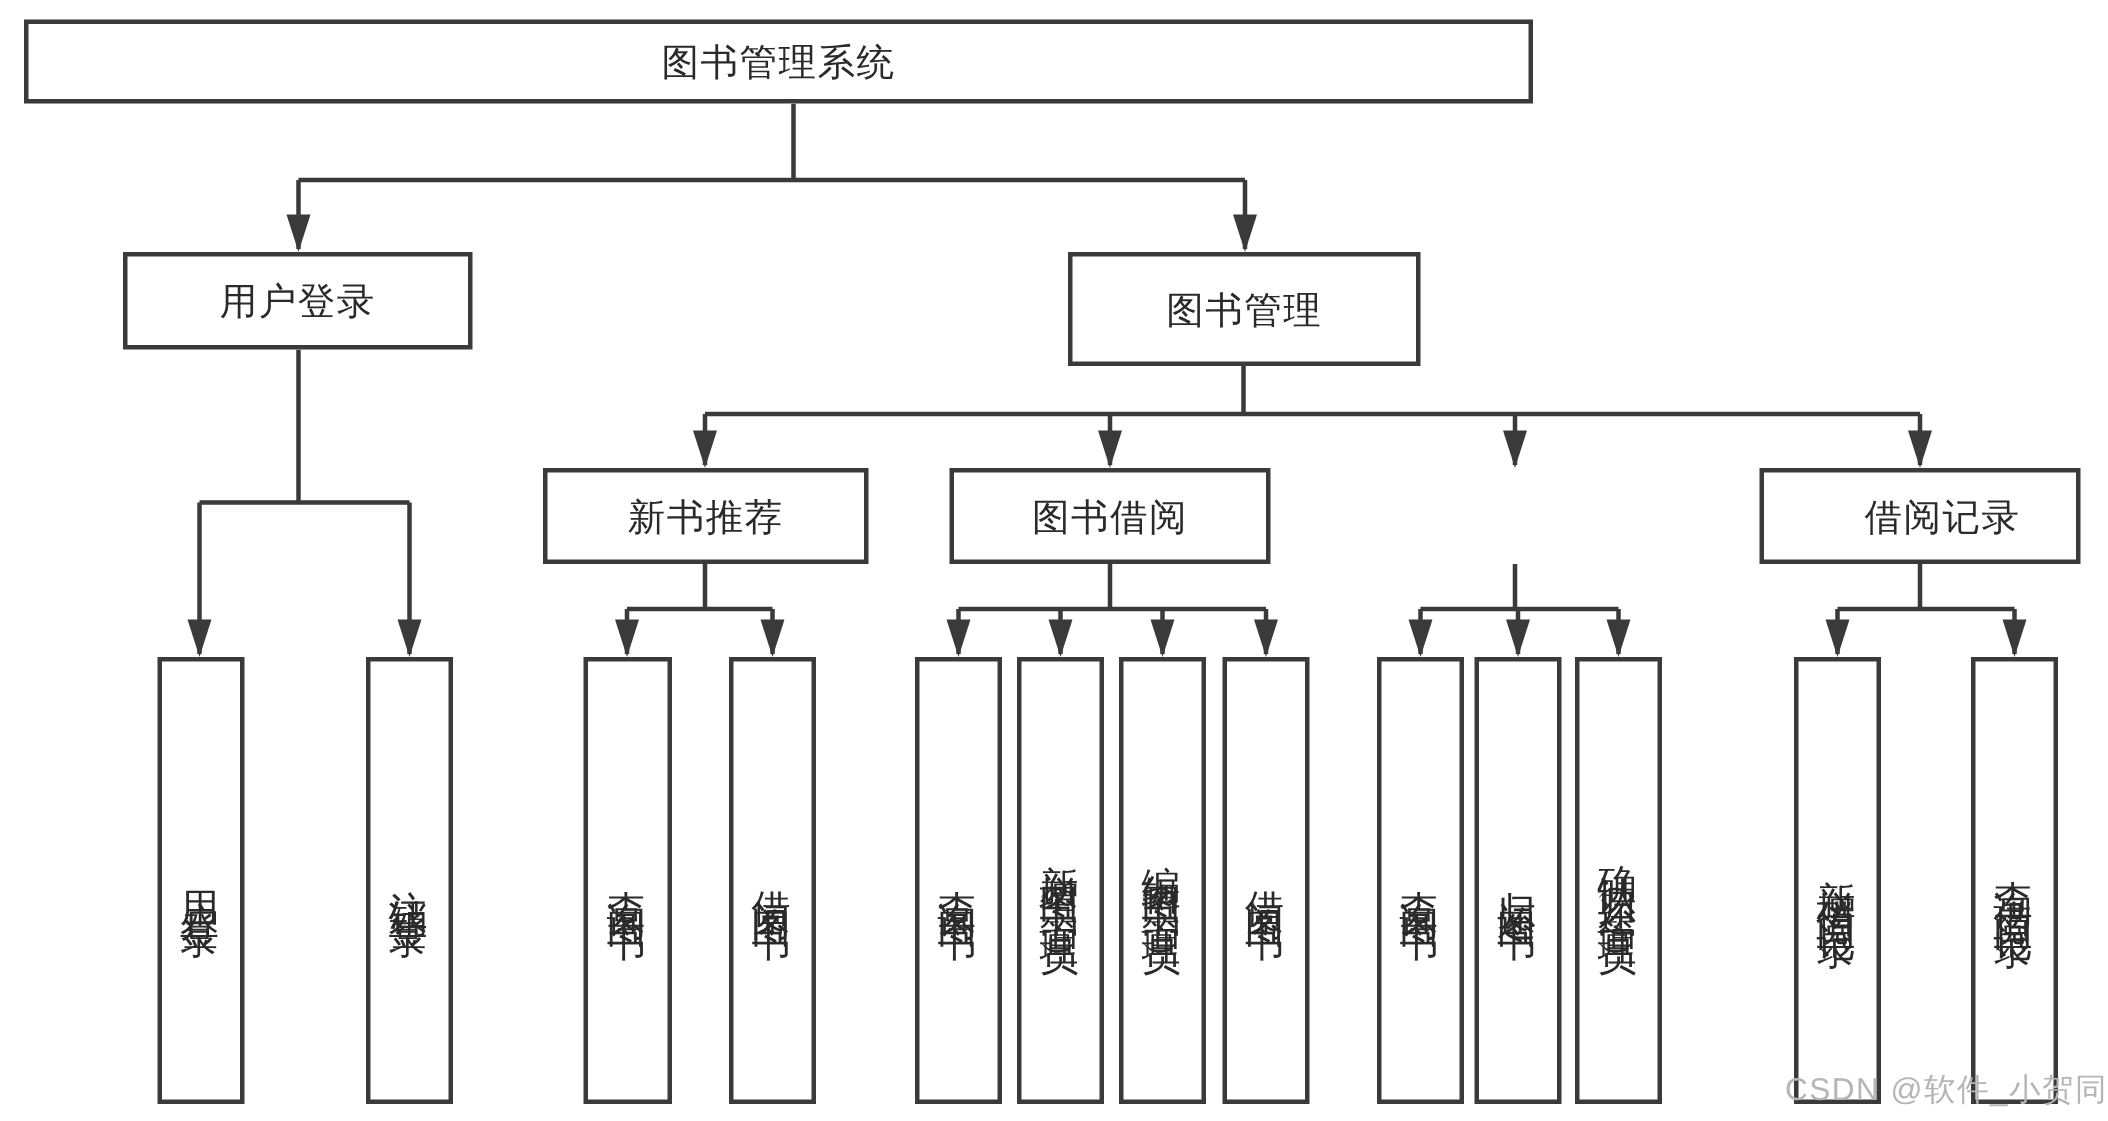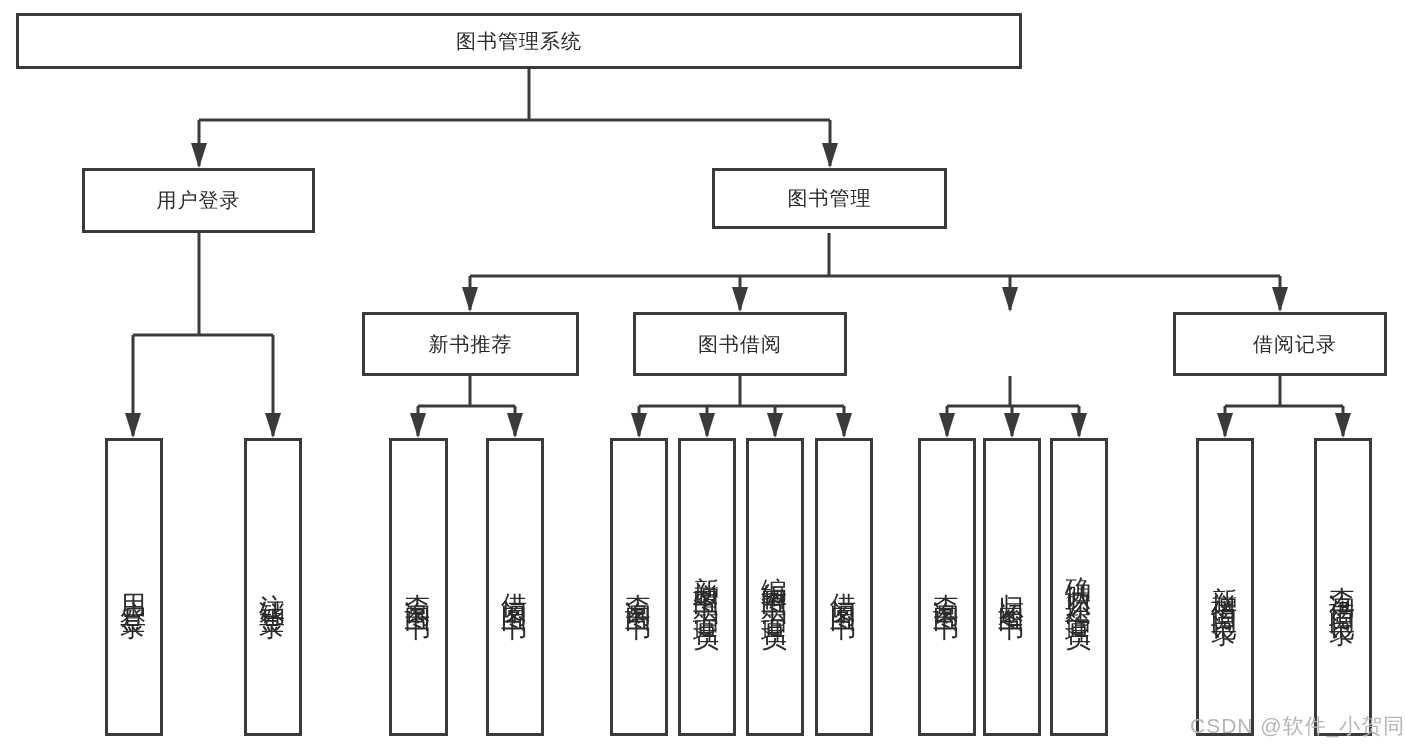--- a/index.html
+++ b/index.html
@@ -15,31 +15,31 @@
     pointer-events:none;
   }
   .hbox,.vbox{
     position:absolute;
     box-sizing:border-box;
     background:#ffffff;
     border:3px solid #3a3a3a;
     display:flex;align-items:center;justify-content:center;
     color:#2a2a2a;
   }
-  .hbox{font-size:20px;letter-spacing:1px;align-items:center;}
+  .hbox{font-size:25px;letter-spacing:1px;align-items:center;}
   .vbox{top:438px;width:58px;height:298px;font-size:26px;}
   .vtext{
     writing-mode:vertical-rl;
     text-orientation:mixed;
     letter-spacing:7px;
     white-space:nowrap;
   }
   #b-root{left:16px;top:13px;width:1006px;height:56px;}
   #b-login{left:82px;top:168px;width:233px;height:65px;}
-  #b-mgmt{left:712px;top:168px;width:235px;height:61px;}
+  #b-mgmt{left:712px;top:168px;width:235px;height:76px;}
   #b-rec{left:362px;top:312px;width:217px;height:64px;}
   #b-borrow{left:633px;top:312px;width:214px;height:64px;}
   #b-current{left:903px;top:312px;width:214px;height:64px;}
   #b-records{left:1173px;top:312px;width:214px;height:64px;padding-left:30px;}
   #v-login{left:105px;}
   #v-logout{left:244px;}
   #v-rec-query{left:389px;width:59px;}
   #v-rec-borrow{left:486px;}
   #v-bb-query{left:610px;}
   #v-bb-add{left:678px;}

